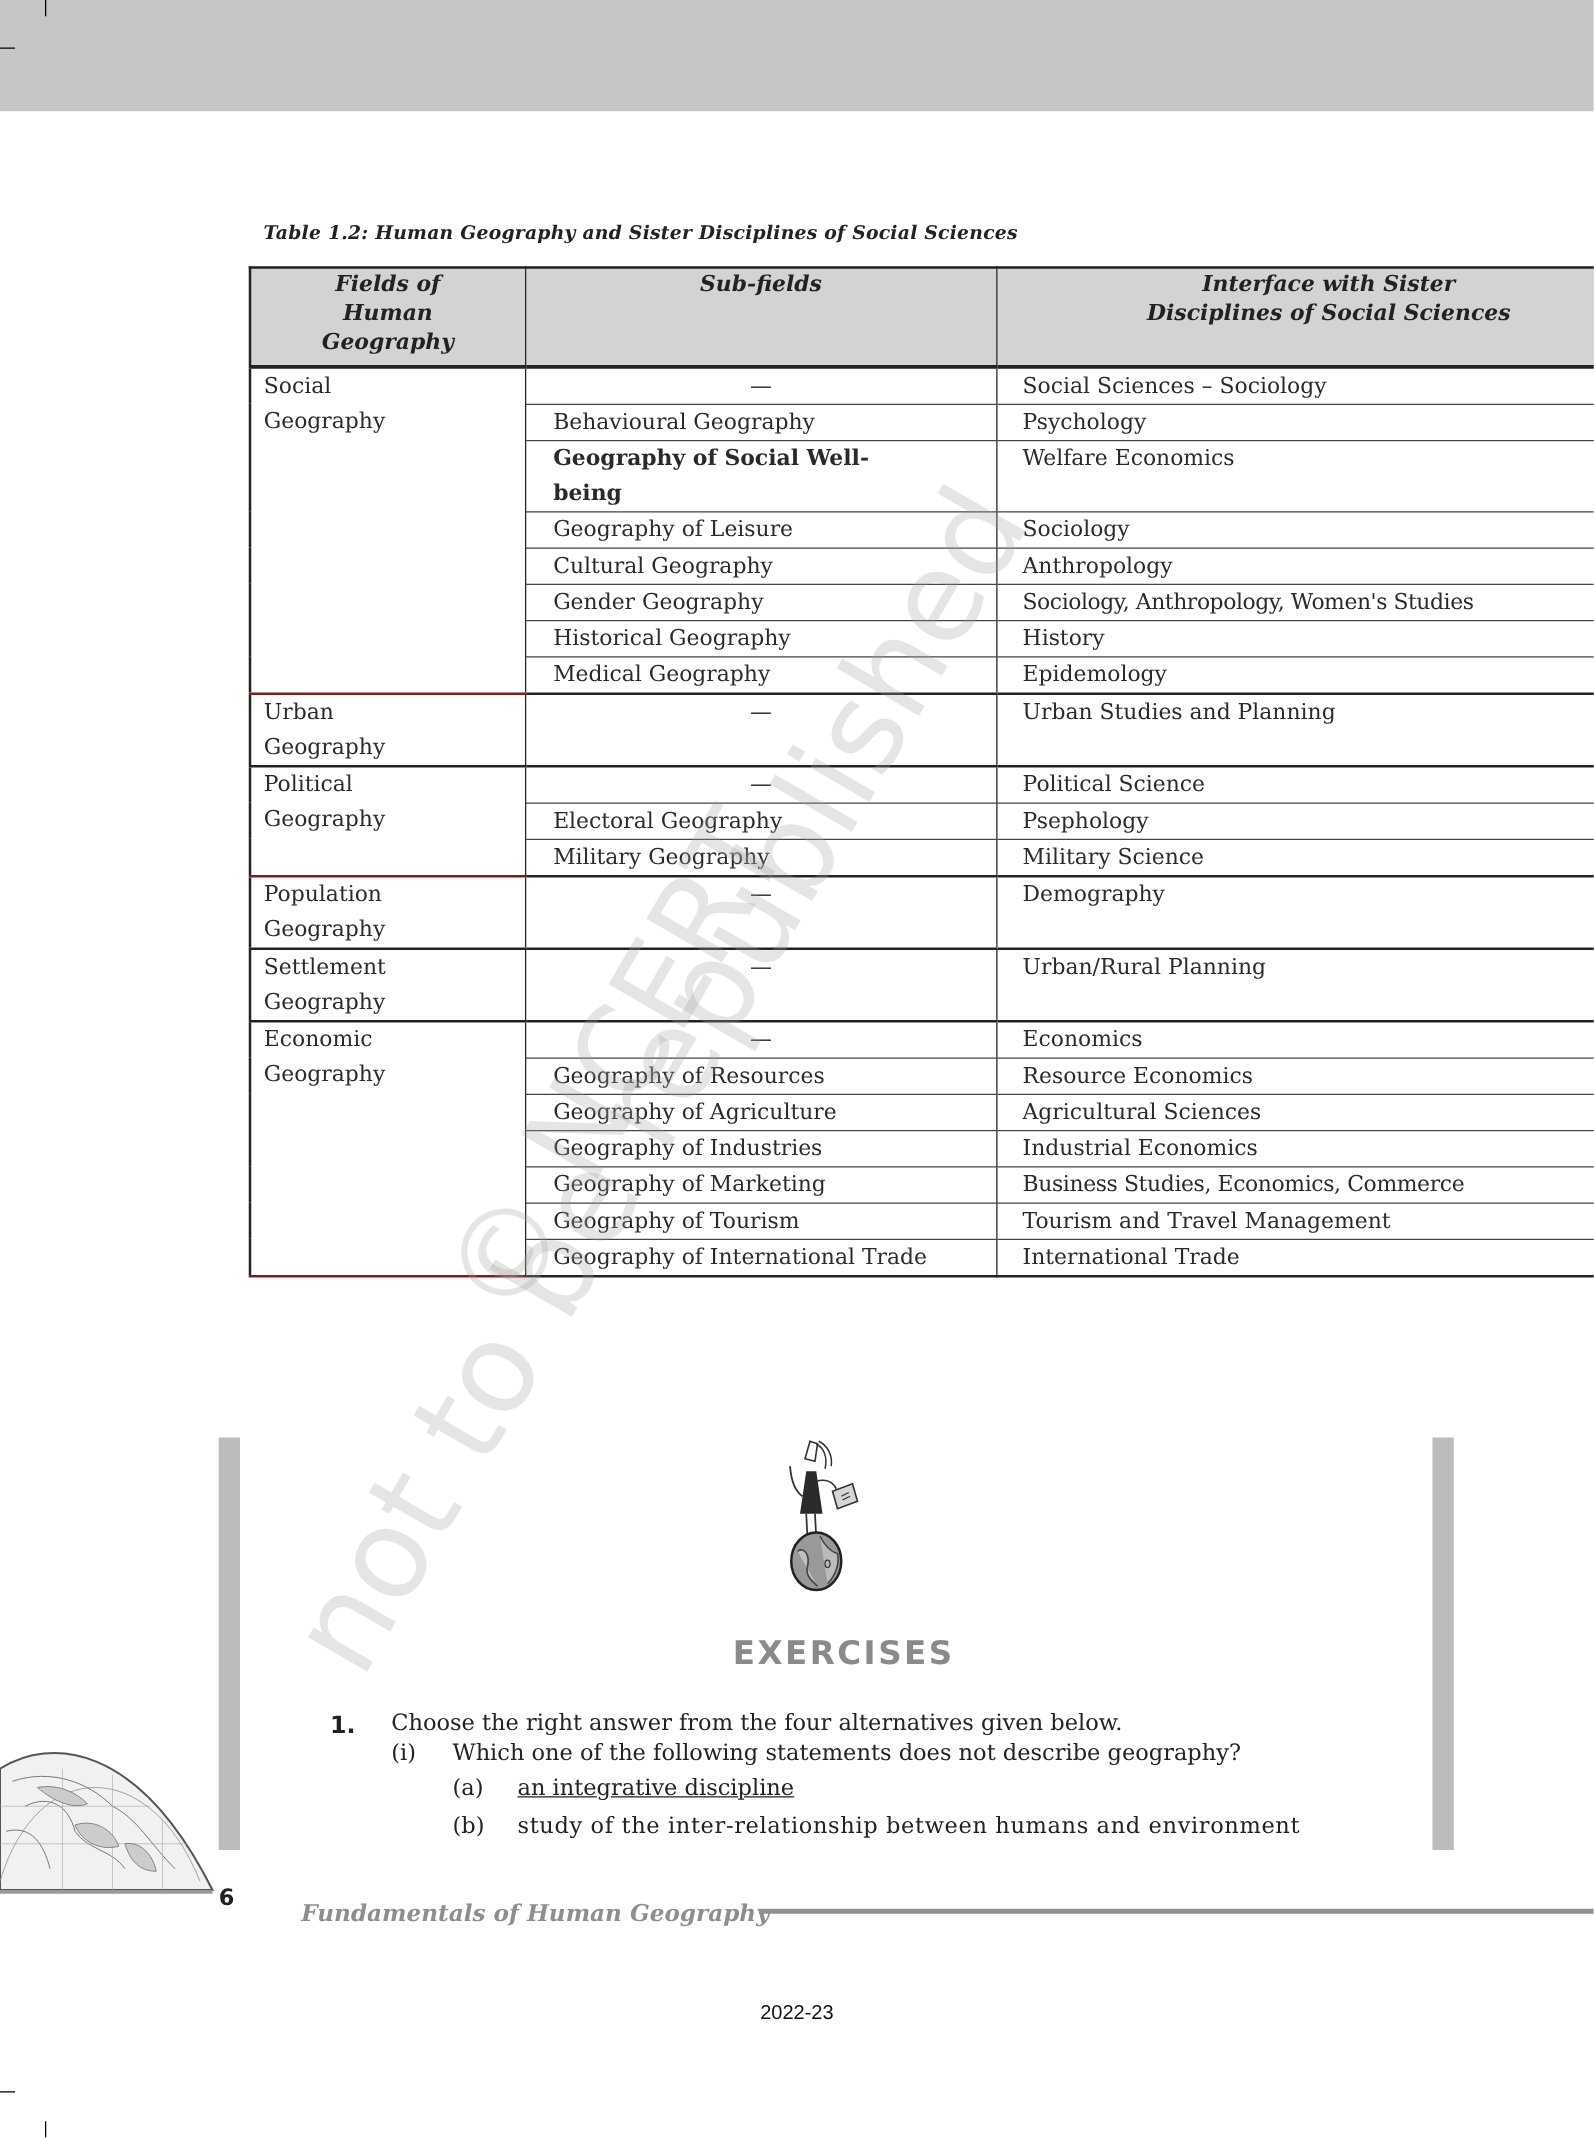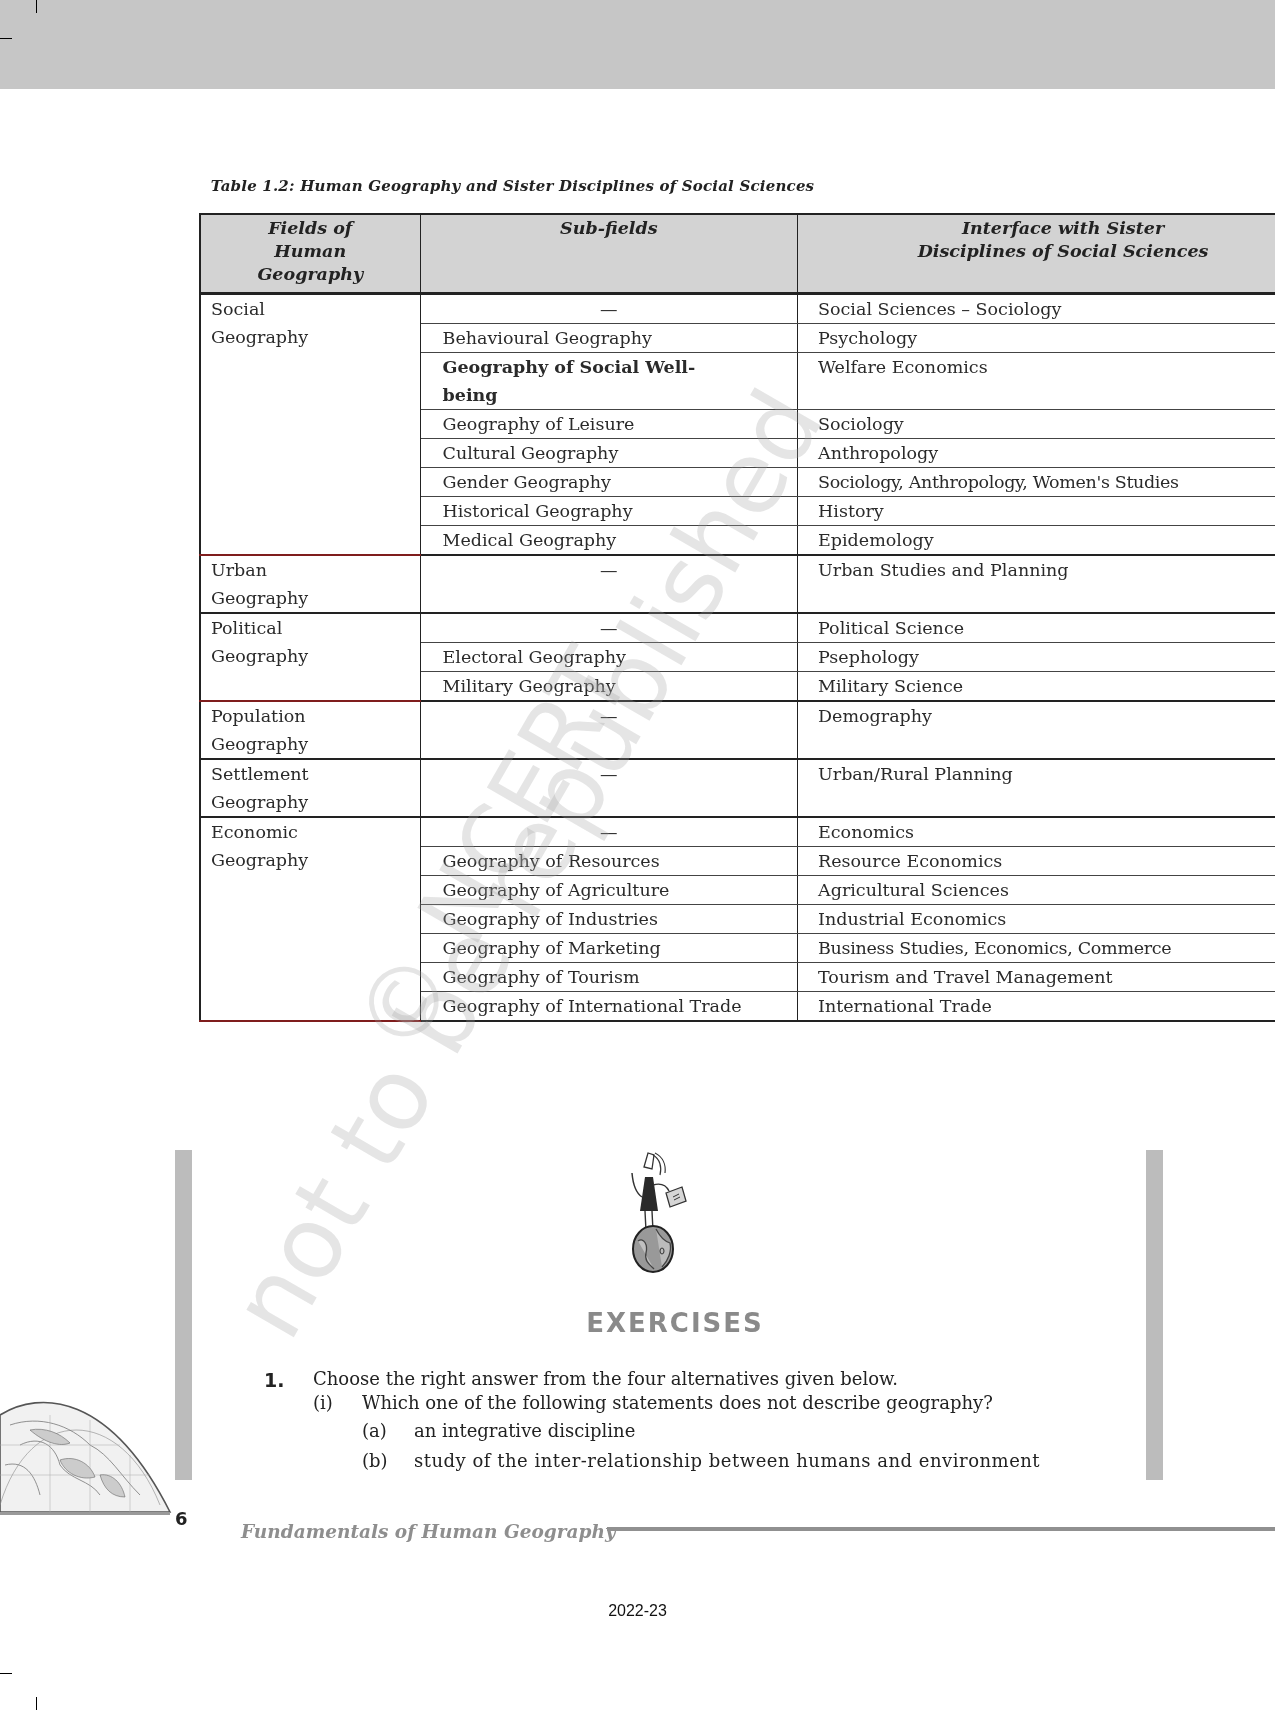--- a/index.html
+++ b/index.html
@@ -235,21 +235,21 @@
 
 <div class="q" style="left:264px; top:1369px;">
   <span class="qnum">1.</span>
 </div>
 <div class="q" style="left:313px; top:1368px;">Choose the right answer from the four alternatives given below.</div>
 
 <div class="q" style="left:313px; top:1392px;">(i)</div>
 <div class="q" style="left:362px; top:1392px;">Which one of the following statements does not describe geography?</div>
 
 <div class="q" style="left:362px; top:1420px;">(a)</div>
-<div class="q" style="left:414px; top:1420px;">an integrative discipline</div>
+<div class="q" style="left:414px; top:1420px;text-decoration:underline;">an integrative discipline</div>
 
 <div class="q" style="left:362px; top:1450px;">(b)</div>
 <div class="q" style="left:414px; top:1450px; letter-spacing:0.5px;">study of the inter-relationship between humans and environment</div>
 
 <svg class="globe" viewBox="0 0 175 130">
   <path d="M0,127 L0,30 C40,5 110,8 170,127 Z" fill="#f1f1f1" stroke="#555" stroke-width="1.6"></path>
   <path d="M0,120 C30,20 120,20 160,120" fill="none" stroke="#888" stroke-width="0.6"></path>
   <path d="M10,40 C40,30 70,40 90,60 C110,70 120,90 140,110" fill="none" stroke="#777" stroke-width="0.8"></path>
   <path d="M20,60 C40,50 55,60 60,80 C70,95 90,95 100,110" fill="none" stroke="#777" stroke-width="0.8"></path>
   <path d="M5,80 C25,75 35,90 40,110" fill="none" stroke="#777" stroke-width="0.8"></path>

